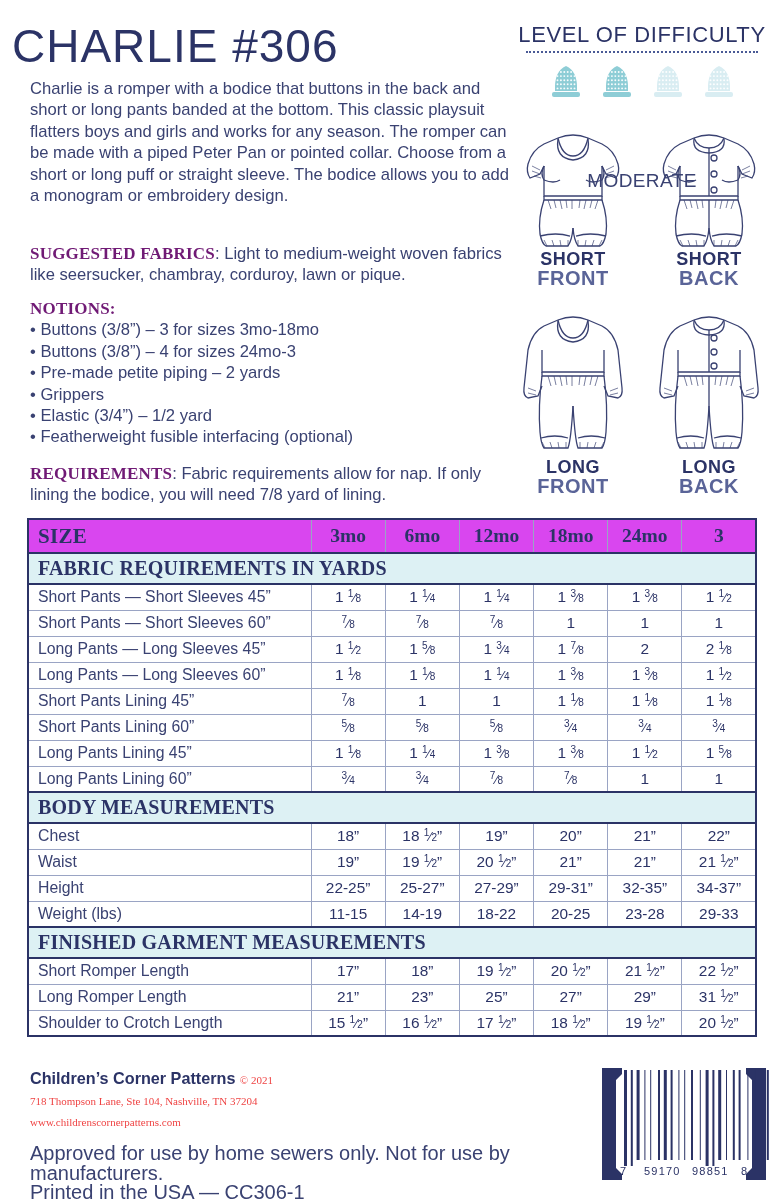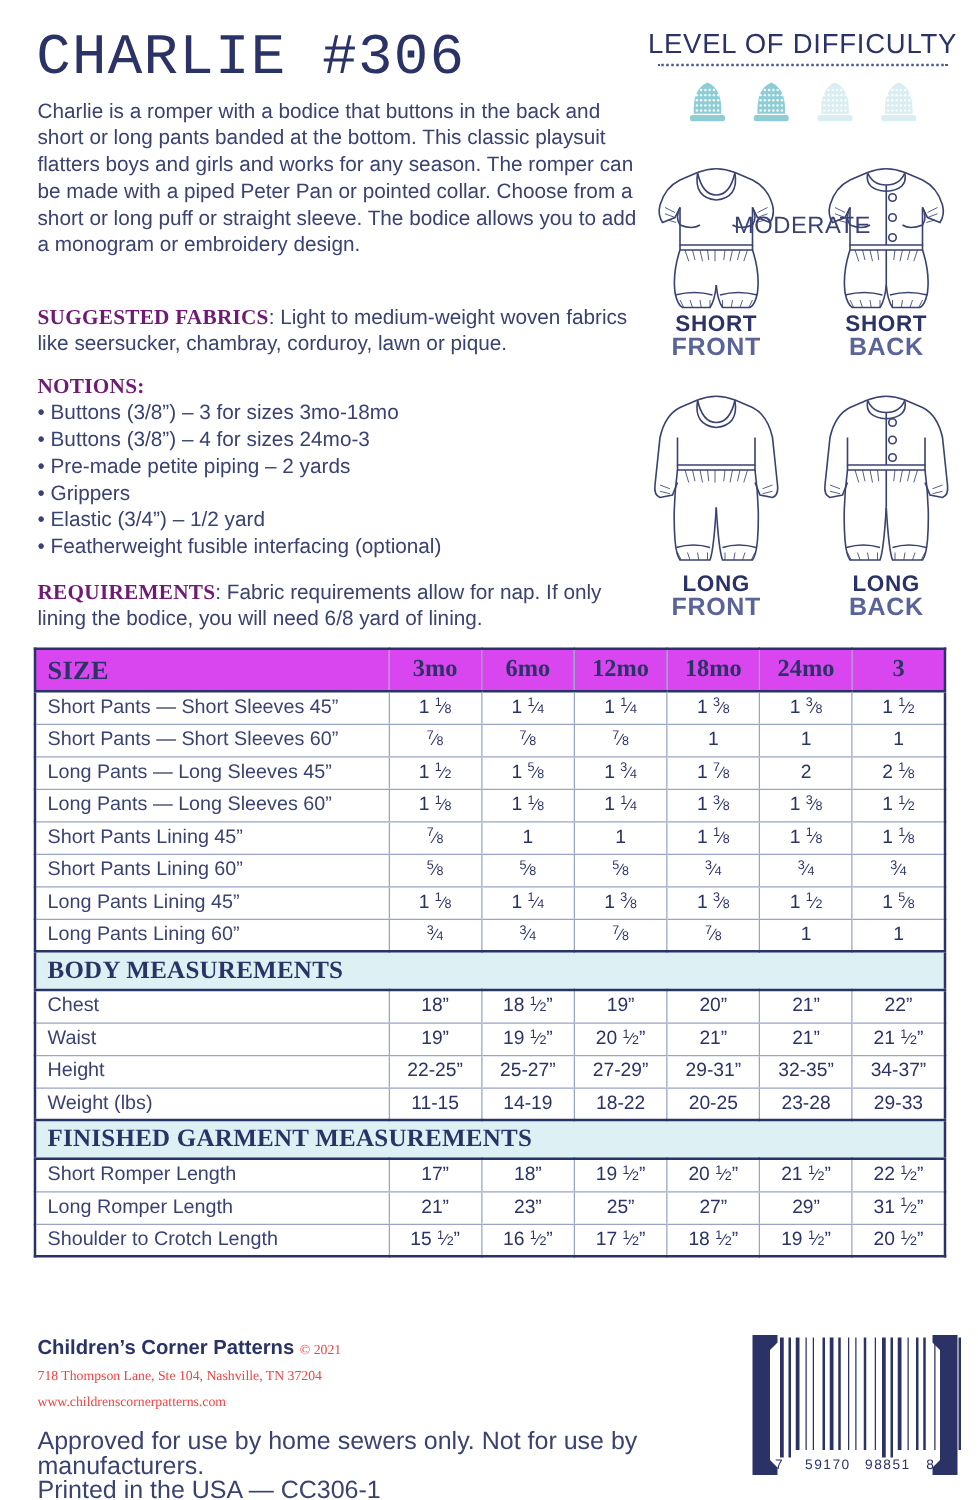--- a/index.html
+++ b/index.html
@@ -8,22 +8,22 @@
     width: 782px; height: 1200px;
     background: #ffffff;
     font-family: "Liberation Sans", sans-serif;
     color: #2b3366;
     overflow: hidden;
   }
   .page { position: relative; width: 782px; height: 1200px; }
 
   
   .title {
-    position: absolute; left: 29px; top: 20px;
-    font-family: Liberation Mono, monospace;
+    position: absolute; left: 12px; top: 20px;
+    font-family: Liberation Sans, sans-serif;
     font-size: 46px; line-height: 52px;
     letter-spacing: 1px;
     color: #2b3366;
     font-weight: 400;
   }
 
   
   .intro {
     position: absolute; left: 30px; top: 78px; width: 488px;
     font-size: 16.6px; line-height: 21.4px; color: #3a4272;
@@ -134,21 +134,21 @@
       <li>• Buttons (3/8”) – 3 for sizes 3mo-18mo</li>
       <li>• Buttons (3/8”) – 4 for sizes 24mo-3</li>
       <li>• Pre-made petite piping – 2 yards</li>
       <li>• Grippers</li>
       <li>• Elastic (3/4”) – 1/2 yard</li>
       <li>• Featherweight fusible interfacing (optional)</li>
     </ul>
   </div>
 
   <div class="sect reqs">
-    <span class="sect-lbl">REQUIREMENTS</span><span>: Fabric requirements allow for nap. If only lining the bodice, you will need 6/8 yard of lining.</span>
+    <span class="sect-lbl">REQUIREMENTS</span><span>: Fabric requirements allow for nap. If only lining the bodice, you will need 7/8 yard of lining.</span>
   </div>
 
   <div class="diff">
     <div class="diff-title">LEVEL OF DIFFICULTY</div>
     <div class="dash-rule"></div>
     <div class="thimbles" id="thimbles">
         <svg viewBox="0 0 42 38" class="thimble">
           <path d="M10 30 Q9 10 21 5 Q33 10 32 30 Z" fill="#8ecdd6"></path>
           <rect x="7" y="31" width="28" height="5" rx="2" fill="#8ecdd6"></rect>
           <g fill="#ffffff" opacity="0.95">
@@ -432,20 +432,23 @@
       <tbody id="spec-body">
           <tr class="hdr">
             <th class="lbl">SIZE</th>
             <th class="sz">3mo</th>
             <th class="sz">6mo</th>
             <th class="sz">12mo</th>
             <th class="sz">18mo</th>
             <th class="sz">24mo</th>
             <th class="sz">3</th>
           </tr>
+          <tr class="sec">
+            <td colspan="7">FABRIC REQUIREMENTS IN YARDS</td>
+          </tr>
           <tr class="data">
             <td class="lbl">Short Pants — Short Sleeves 45”</td>
             <td><span class="frac">1 <sup>1</sup><span class="fbar">⁄</span><sub>8</sub></span></td>
             <td><span class="frac">1 <sup>1</sup><span class="fbar">⁄</span><sub>4</sub></span></td>
             <td><span class="frac">1 <sup>1</sup><span class="fbar">⁄</span><sub>4</sub></span></td>
             <td><span class="frac">1 <sup>3</sup><span class="fbar">⁄</span><sub>8</sub></span></td>
             <td><span class="frac">1 <sup>3</sup><span class="fbar">⁄</span><sub>8</sub></span></td>
             <td><span class="frac">1 <sup>1</sup><span class="fbar">⁄</span><sub>2</sub></span></td>
           </tr>
           <tr class="data">

